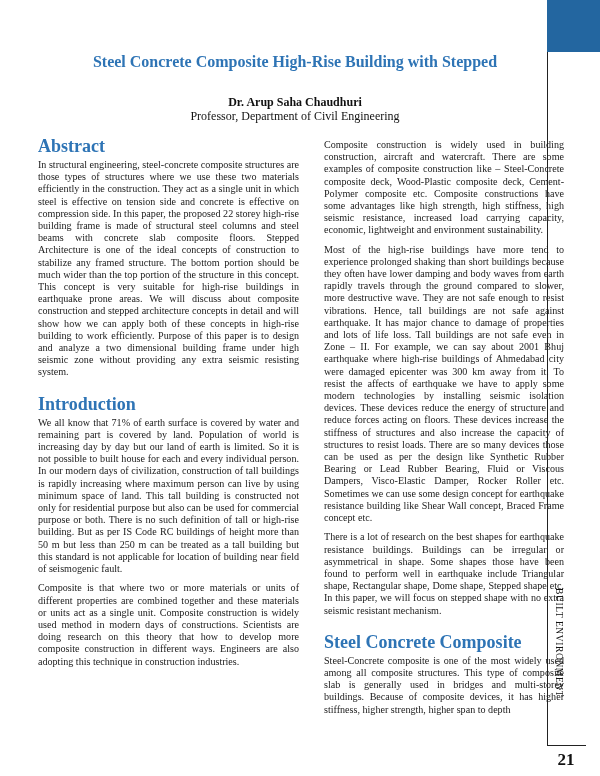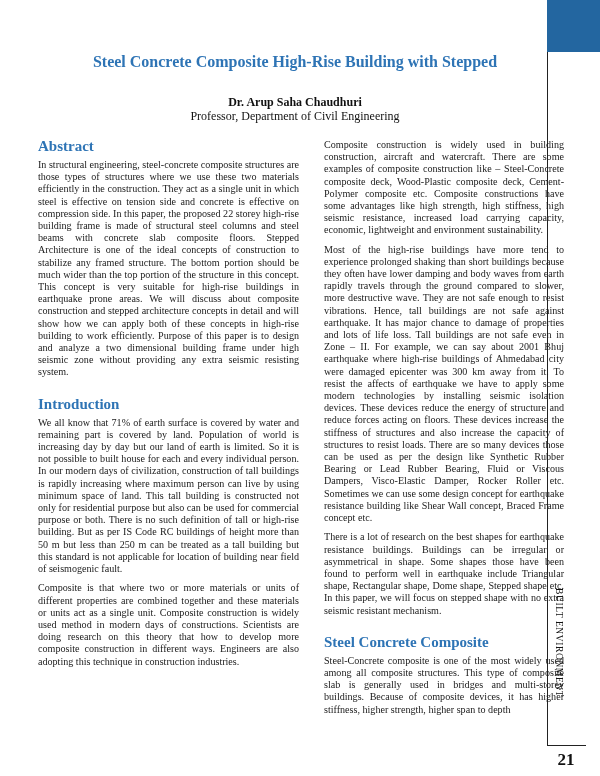--- a/index.html
+++ b/index.html
@@ -44,21 +44,21 @@
     position: absolute; left: 40px; top: 110px; width: 510px; text-align: center;
     font-size: 12px; line-height: 13px; color: #111;
   }
   .col {
     position: absolute; top: 138px;
     font-size: 10.1px; line-height: 12.2px; text-align: justify;
   }
   .col-left { left: 38px; width: 261px; }
   .col-right { left: 324px; width: 240px; top: 139px; }
   .col h2 {
-    margin: 0 0 4px 0; color: #2e74b5; font-size: 15px; font-weight: bold;
+    margin: 0 0 4px 0; color: #2e74b5; font-size: 18px; font-weight: bold;
     line-height: 17px;
   }
   .col p { margin: 0 0 7px 0; }
   .col h2.mid { margin-top: 17px; }
 </style>
 </head>
 <body>
 
 <div class="corner-block"></div>
 <div class="side-rule"></div>

